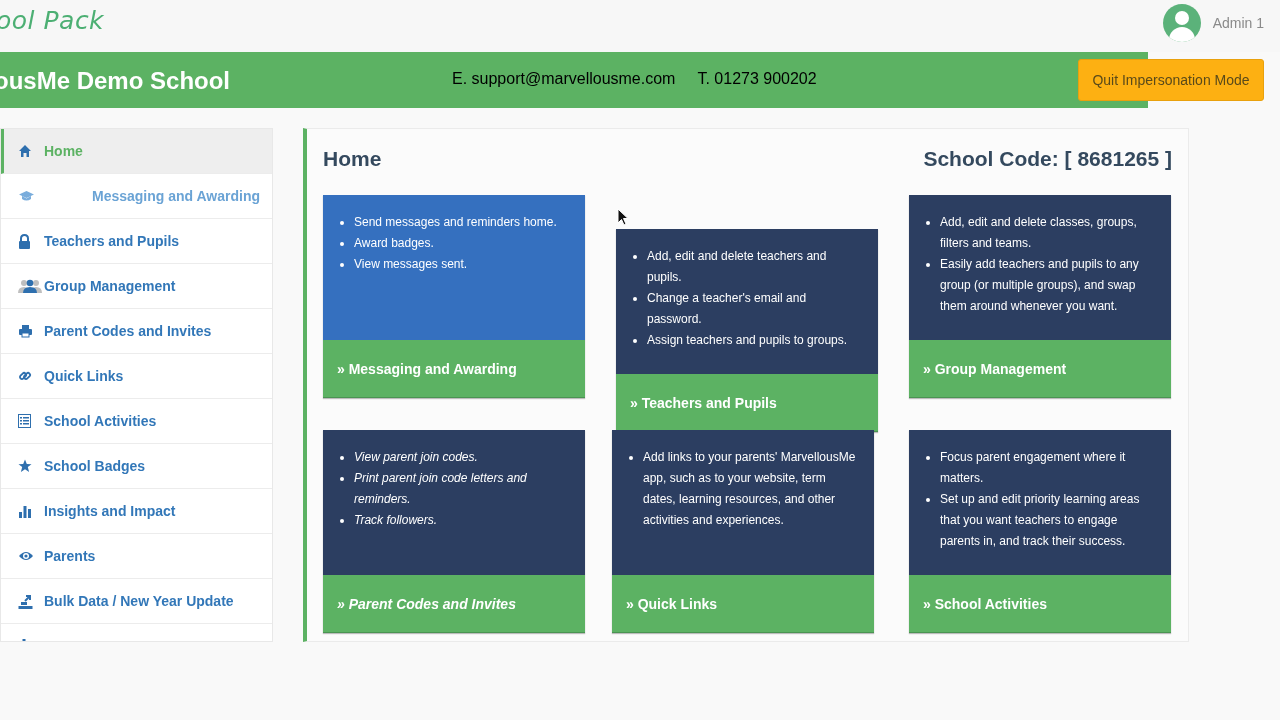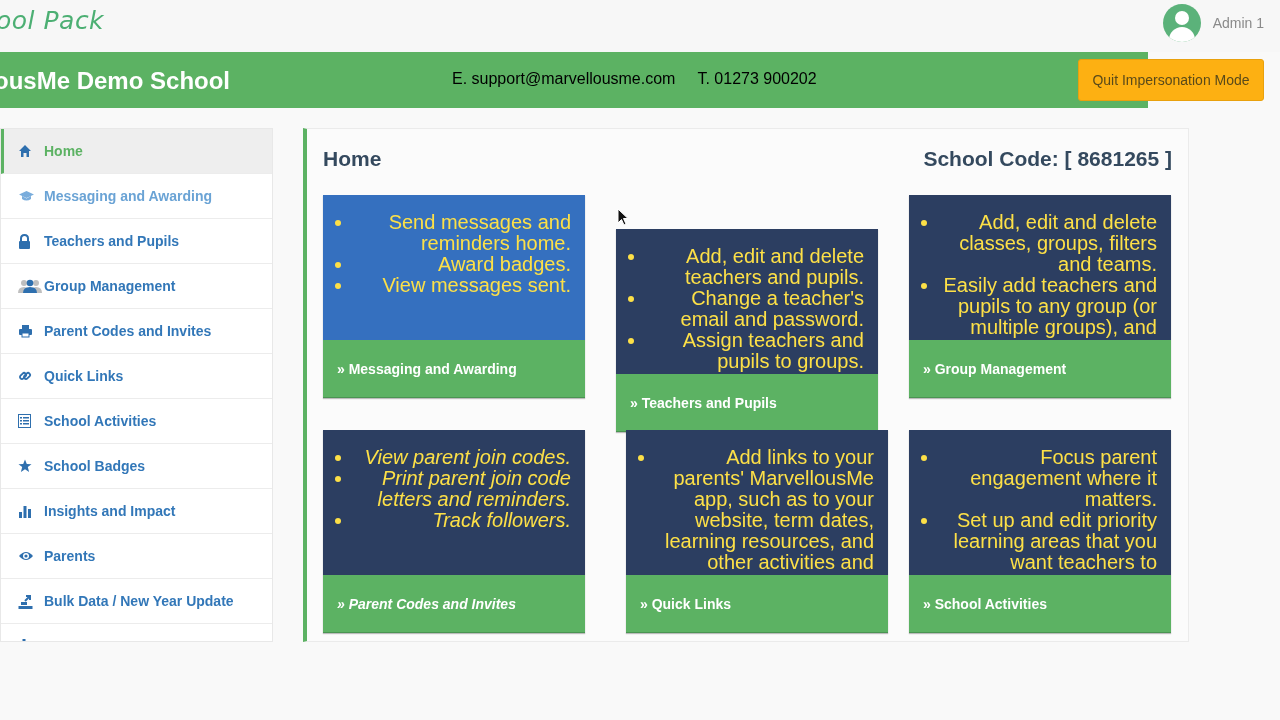--- a/index.html
+++ b/index.html
@@ -14,31 +14,31 @@
     .user-name { font-size: 14px; color: #8a8a8a; }
 
     .greenbar { position: absolute; left: 0; top: 52px; width: 1148px; height: 56px; background: #5cb263; }
     .school-name { position: absolute; left: -6px; top: 15px; font-size: 24px; font-weight: bold; color: #fff; }
     .contact { position: absolute; left: 452px; top: 18px; font-size: 16px; color: #000000; display: flex; gap: 22px; }
     .quit-btn { position: absolute; left: 1078px; top: 7px; width: 186px; height: 42px; background: #fdb012; border: 1px solid #e9a10d; border-radius: 3px; font-family: "Liberation Sans", sans-serif; font-size: 14px; color: #5a4a1a; cursor: pointer; }
 
     .sidebar { position: absolute; left: 0; top: 128px; width: 273px; height: 514px; background: #fff; border: 1px solid #e8e8e8; overflow: hidden; }
     .nav-item { height: 45px; display: flex; align-items: center; border-bottom: 1px solid #ececec; padding-left: 17px; font-size: 14px; font-weight: bold; color: #3277b8; cursor: pointer; }
     .nav-item.active { background: #eeeeee; border-left: 3px solid #5cb263; padding-left: 14px; color: #5cb263; }
-    .nav-item.hover { color: #6aa3d5; }
+    .nav-item.hover { color: #6aa3d5; gap: 48px; }
     .nav-icon { width: 26px; display: inline-flex; justify-content: flex-start; align-items: center; color: #2e6fae; font-size: 14px; }
     .nav-item.hover .nav-icon { color: #7aaddc; }
 
     .main { position: absolute; left: 303px; top: 128px; width: 886px; height: 514px; background: #fbfbfb; border: 1px solid #ebebeb; border-left: 4px solid #5cb263; overflow: hidden; }
     .page-title { position: absolute; left: 16px; top: 18px; font-size: 21px; font-weight: bold; color: #34495e; }
     .school-code { position: absolute; right: 16px; top: 18px; font-size: 21px; font-weight: bold; color: #34495e; }
 
     .tile { position: absolute; width: 262px; height: 203px; background: #2c3e61; cursor: pointer; box-shadow: 0 1px 1px rgba(0,0,0,0.25); }
     .tile.blue { background: #3570bf; }
-    .tile ul { position: absolute; left: 31px; top: 17px; right: 14px; list-style: disc; color: #fde047; font-size: 20px; line-height: 21px; text-align: right; }
+    .tile ul { position: absolute; left: 31px; top: 17px; right: 14px; list-style: disc; color: #ffffff; font-size: 12px; line-height: 21px; }
     .tile-footer { position: absolute; left: 0; bottom: 0; width: 262px; height: 58px; background: #5cb263; color: #fff; font-size: 14px; font-weight: bold; padding-left: 14px; display: flex; align-items: center; border-bottom: 1px solid #4a9452; }
   </style>
 </head>
 <body>
 
 <div class="topbar">
   <div class="logo">ool Pack</div>
   <div class="user">
     <div class="avatar">
         <div class="head"></div>
@@ -208,21 +208,21 @@
 
   <div class="tile" style="left:16px; top:301px;font-style:italic;">
     <ul>
       <li>View parent join codes.</li>
       <li>Print parent join code letters and reminders.</li>
       <li>Track followers.</li>
     </ul>
     <div class="tile-footer">» Parent Codes and Invites</div>
   </div>
 
-  <div class="tile" style="left:319px; top:301px;">
+  <div class="tile" style="left:305px; top:301px;">
     <ul>
       <li>Add links to your parents' MarvellousMe app, such as to your website, term dates, learning resources, and other activities and experiences.</li>
     </ul>
     <div class="tile-footer">» Quick Links</div>
   </div>
 
   <div class="tile" style="left:602px; top:301px;">
     <ul>
       <li>Focus parent engagement where it matters.</li>
       <li>Set up and edit priority learning areas that you want teachers to engage parents in, and track their success.</li>

